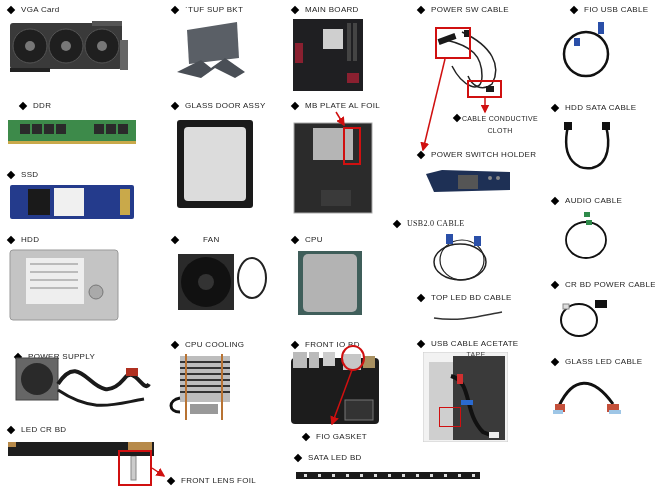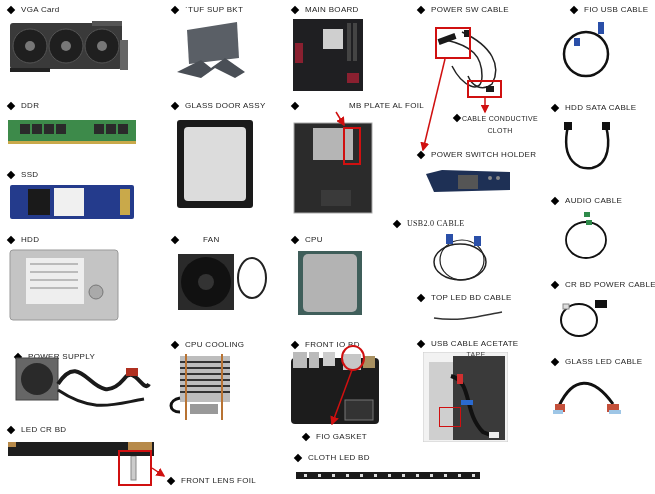--- a/index.html
+++ b/index.html
@@ -25,21 +25,21 @@
   <circle cx="22" cy="26" r="17" fill="#1f1f1f" stroke="#555"></circle>
   <circle cx="58" cy="26" r="17" fill="#1f1f1f" stroke="#555"></circle>
   <circle cx="94" cy="26" r="17" fill="#1f1f1f" stroke="#555"></circle>
   <circle cx="22" cy="26" r="5" fill="#777"></circle>
     <circle cx="58" cy="26" r="5" fill="#777"></circle>
     <circle cx="94" cy="26" r="5" fill="#777"></circle>
   <rect x="112" y="20" width="8" height="30" fill="#666"></rect>
   <rect x="2" y="48" width="40" height="4" fill="#222"></rect>
 </svg>
 
-<div class="lbl" style="left:6px;top:101px;">
+<div class="lbl" style="left:18px;top:101px;">
     <span class="dia"></span>
     <span>DDR</span>
   </div>
 <svg class="img" style="left:8px;top:117px;" width="128" height="30">
   <rect x="0" y="3" width="128" height="24" fill="#3d8a4a"></rect>
   <rect x="0" y="24" width="128" height="3" fill="#c9a94a"></rect>
   <g fill="#2a2a2a">
       <rect x="12" y="7" width="10" height="10"></rect>
       <rect x="24" y="7" width="10" height="10"></rect>
       <rect x="36" y="7" width="10" height="10"></rect>
@@ -164,21 +164,21 @@
   </div>
 <svg class="img" style="left:291px;top:17px;" width="74" height="76">
   <rect x="2" y="2" width="70" height="72" fill="#1f1f22"></rect>
   <rect x="4" y="26" width="8" height="20" fill="#8a2030"></rect>
   <rect x="32" y="12" width="20" height="20" fill="#cfcfcf"></rect>
   <rect x="56" y="6" width="4" height="38" fill="#444"></rect>
     <rect x="62" y="6" width="4" height="38" fill="#444"></rect>
   <rect x="56" y="56" width="12" height="10" fill="#8a2030"></rect>
 </svg>
 
-<div class="lbl" style="left:290px;top:101px;gap:44px;">
+<div class="lbl" style="left:290px;top:101px;">
     <span class="dia"></span>
     <span>MB PLATE AL FOIL</span>
   </div>
 <svg class="img" style="left:293px;top:122px;" width="80" height="92">
   <rect x="1" y="1" width="78" height="90" fill="#2b2b2b" stroke="#aaa"></rect>
   <rect x="20" y="6" width="40" height="32" fill="#b5b5b5"></rect>
   <rect x="28" y="68" width="30" height="16" fill="#3a3a3a"></rect>
 </svg>
 <div class="redbox" style="left:343px;top:127px;width:18px;height:38px;"></div>
 
@@ -205,21 +205,21 @@
   <rect x="56" y="50" width="28" height="20" fill="#333" stroke="#777"></rect>
 </svg>
 <div class="redcirc" style="left:341px;top:345px;width:24px;height:26px;"></div>
 <div class="lbl" style="left:301px;top:432px;">
     <span class="dia"></span>
     <span>FIO GASKET</span>
   </div>
 
 <div class="lbl" style="left:293px;top:453px;">
     <span class="dia"></span>
-    <span>CLOTH LED BD</span>
+    <span>SATA LED BD</span>
   </div>
 <svg class="img" style="left:296px;top:470px;" width="184" height="12">
   <rect x="0" y="2" width="184" height="7" fill="#1a1a1a"></rect>
   <g fill="#ddd">
       <rect x="8" y="4" width="3" height="3"></rect>
       <rect x="22" y="4" width="3" height="3"></rect>
       <rect x="36" y="4" width="3" height="3"></rect>
       <rect x="50" y="4" width="3" height="3"></rect>
       <rect x="64" y="4" width="3" height="3"></rect>
       <rect x="78" y="4" width="3" height="3"></rect>

